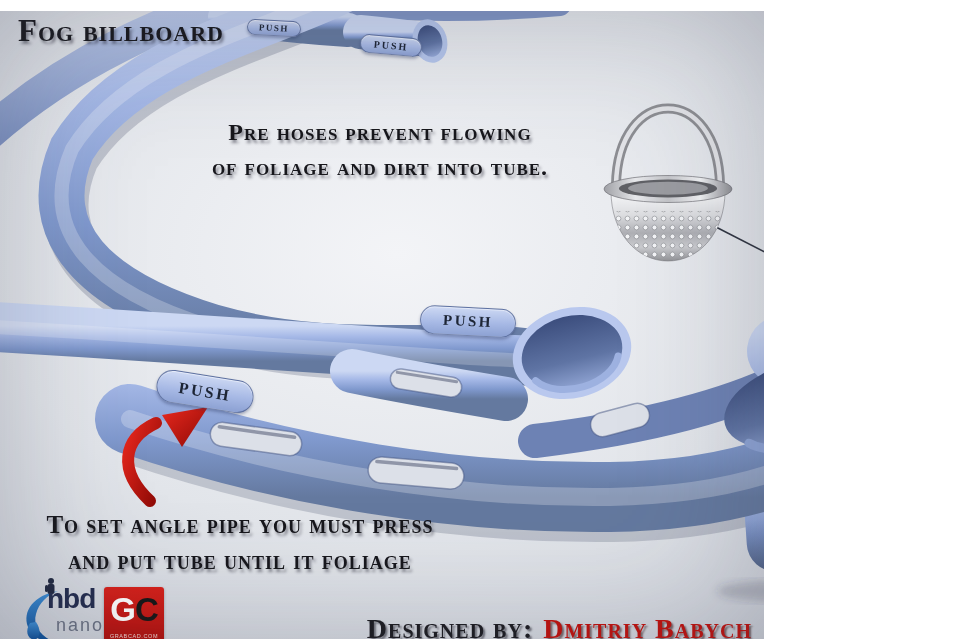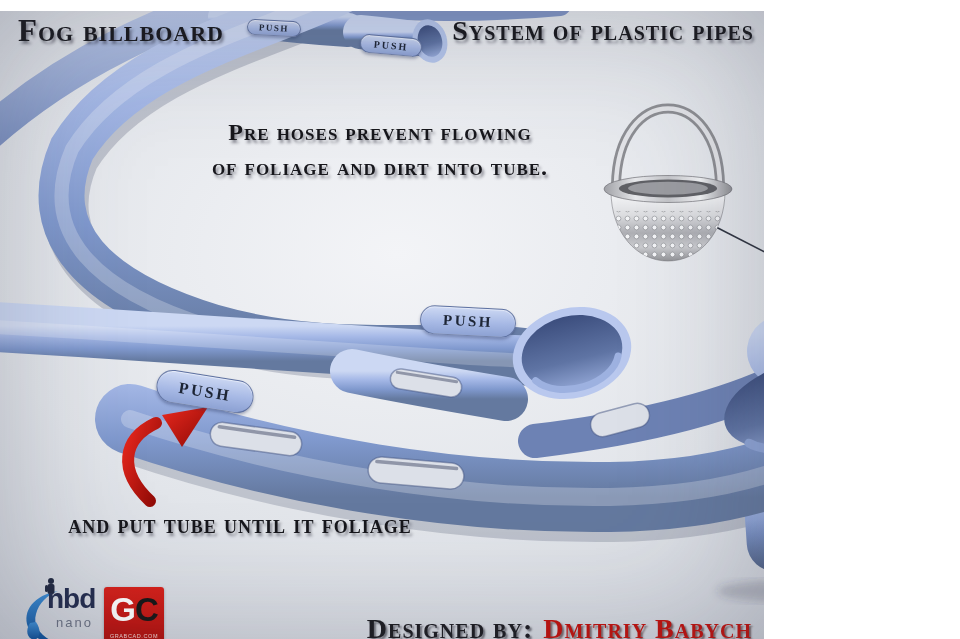--- a/index.html
+++ b/index.html
@@ -33,21 +33,21 @@
   .pill3{left:420px; top:296px;width:94px; height:27px; font-size:15px; letter-spacing:2.5px; transform:rotate(3deg);}
   .pill4{left:156px; top:364px;width:96px; height:31px; font-size:16px; letter-spacing:2.5px; transform:rotate(9deg);}
   .credits{position:absolute; right:12px; top:602px; font-size:28px; font-variant:small-caps;
            font-weight:bold; letter-spacing:1px;}
   .credits .lbl{color:#1b1b20; text-shadow:2px 2px 2px rgba(10,10,20,0.5);}
   .credits .designer{color:#c2100c; margin-left:10px; text-shadow:2px 2px 2px rgba(40,5,5,0.55);}
   .logo-nbd{position:absolute; left:20px; top:566px; width:86px; height:68px;}
   .logo-nbd .nbd-name{position:absolute; left:27px; top:6px; font-family:"Liberation Sans", sans-serif;
       font-weight:bold; font-size:28px; color:#232c4e; letter-spacing:-1px;text-align:right;}
   .logo-nbd .nbd-sub{position:absolute; left:36px; top:38px; font-family:"Liberation Sans", sans-serif;
-      font-size:13px; color:#6a7183; letter-spacing:2px;}
+      font-size:18px; color:#6a7183; letter-spacing:2px;}
   .logo-gc{position:absolute; left:104px; top:576px; width:60px; height:59px; border-radius:3px;
       background:linear-gradient(180deg,#d6201a 0%,#c01410 60%,#a90e0a 100%);
       box-shadow:0 1px 3px rgba(0,0,0,0.3); text-align:center;}
   .logo-gc .gc-initials{font-family:"Liberation Sans", sans-serif; font-weight:bold; font-size:33px;
       line-height:40px; margin-top:3px; letter-spacing:-1px;}
   .logo-gc .gc-g{color:#ffffff;} .logo-gc .gc-c{color:#161616;}
   .logo-gc .gc-sub{font-family:"Liberation Sans", sans-serif; font-size:5.5px; color:#f2d4d0;
       letter-spacing:0.6px; margin-top:3px;}
 </style>
 </head>
@@ -195,28 +195,28 @@
       <path d="M 806,296 C 838,318 848,346 838,372" stroke="url(#gRed)" stroke-width="11" fill="none" stroke-linecap="round"></path>
       <polygon points="818,400 806,364 846,372" fill="url(#gRed)"></polygon>
     </g>
     <g>
       <path d="M 150,490 C 118,460 122,428 156,412" stroke="url(#gRed)" stroke-width="12" fill="none" stroke-linecap="round"></path>
       <polygon points="208,396 162,404 182,436" fill="url(#gRed)"></polygon>
     </g>
   </svg>
 
   <div class="txt title-left">Fog billboard</div>
-  <div class="txt title-right">System of plastic pipes</div>
 
   <div class="txt callout callout-prefilter">
     <div>Pre hoses prevent flowing</div>
     <div>of foliage and dirt into tube.</div>
   </div>
 
   <div class="txt callout callout-push">
+    <div>To set angle pipe you must press</div>
     <div>and put tube until it foliage</div>
   </div>
 
   <div class="push-pill pill1">PUSH</div>
   <div class="push-pill pill2">PUSH</div>
   <div class="push-pill pill3">PUSH</div>
   <div class="push-pill pill4">PUSH</div>
 
   <div class="credits">
     <span class="lbl">Designed by:</span><span class="designer">Dmitriy Babych</span>

